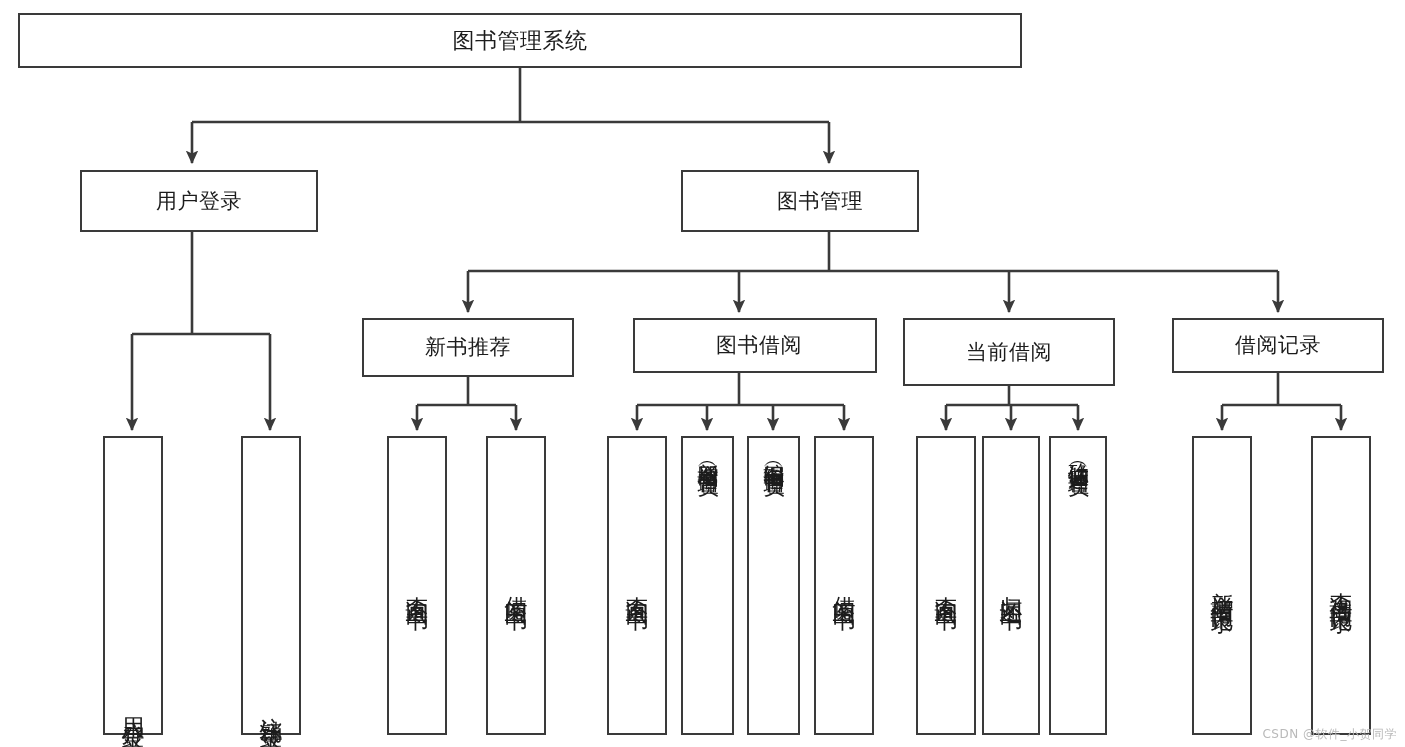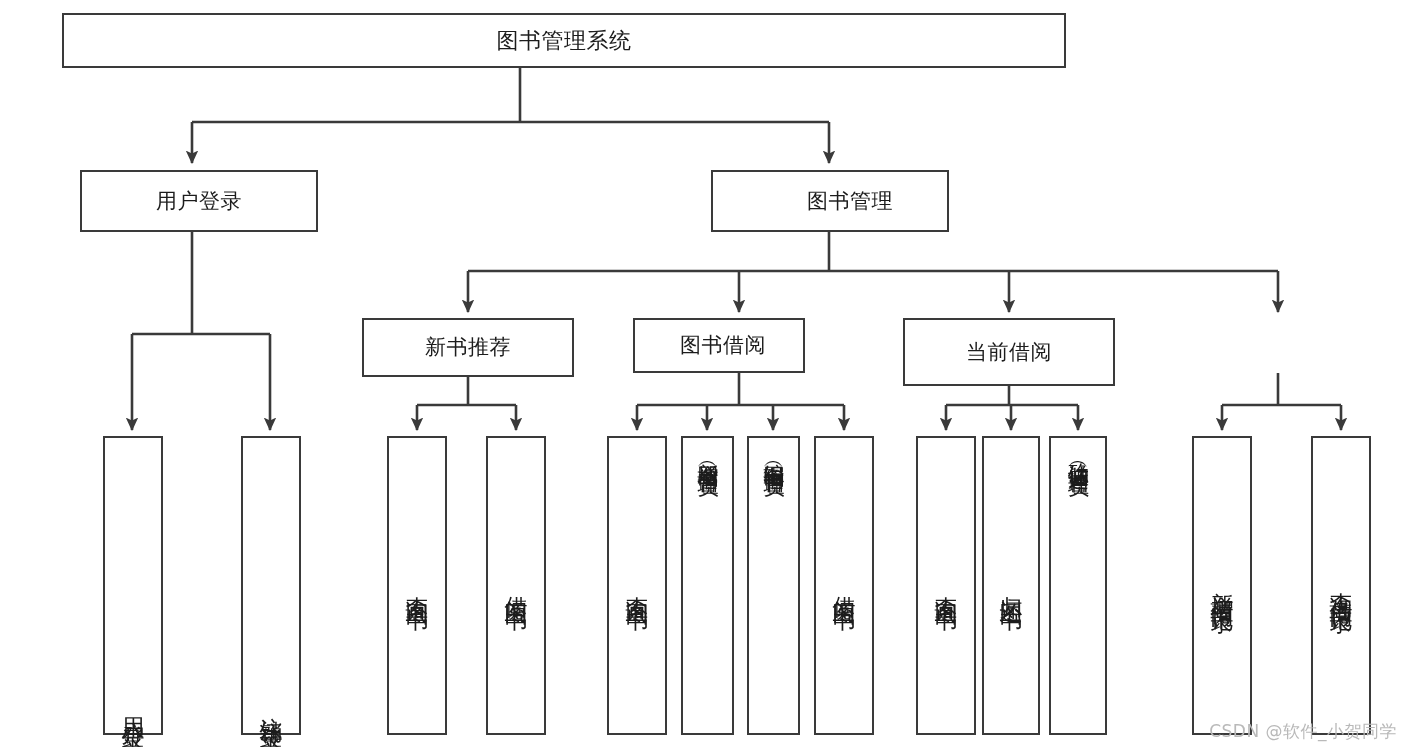--- a/index.html
+++ b/index.html
@@ -69,21 +69,21 @@
     padding-bottom: 18px;
   }
   .node.leaf.topped {
     align-items: flex-start;
     padding-top: 8px;
   }
   #watermark {
     position: absolute;
     right: 8px;
     bottom: 4px;
-    font-size: 17px;
+    font-size: 12px;
     color: #b9b9b9;
     letter-spacing: 0.5px;
     white-space: nowrap;
     font-family: "DejaVu Sans", "Liberation Sans", sans-serif;
     margin-top: 47px;
   }
 </style>
 </head>
 <body>
 
@@ -134,40 +134,43 @@
       <path d="M 1011 405 L 1011 430" marker-end="url(#arrow)"></path>
       <path d="M 1078 405 L 1078 430" marker-end="url(#arrow)"></path>
 
       <path d="M 1278 373 L 1278 405"></path>
       <path d="M 1222 405 L 1341 405"></path>
       <path d="M 1222 405 L 1222 430" marker-end="url(#arrow)"></path>
       <path d="M 1341 405 L 1341 430" marker-end="url(#arrow)"></path>
     </g>
   </svg>
 
-  <div class="node horiz root" style="left:18px; top:13px; width:1004px; height:55px;margin-left:44px;">
+  <div class="node horiz root" style="left:18px; top:13px; width:1004px; height:55px;">
     <span class="label">图书管理系统</span>
   </div>
 
   <div class="node horiz" style="left:80px; top:170px; width:238px; height:62px;">
     <span class="label">用户登录</span>
   </div>
-  <div class="node horiz" style="left:711px; top:170px; width:238px; height:62px;padding-left:40px;">
+  <div class="node horiz" style="left:681px; top:170px; width:238px; height:62px;padding-left:40px;">
     <span class="label">图书管理</span>
   </div>
 
   <div class="node horiz" style="left:362px; top:318px; width:212px; height:59px;">
     <span class="label">新书推荐</span>
   </div>
-  <div class="node horiz" style="left:633px; top:318px; width:172px; height:55px;padding-left:8px;">
+  <div class="node horiz" style="left:633px; top:318px; width:244px; height:55px;padding-left:8px;">
     <span class="label">图书借阅</span>
   </div>
   <div class="node horiz" style="left:903px; top:318px; width:212px; height:68px;">
     <span class="label">当前借阅</span>
   </div>
+  <div class="node horiz" style="left:1172px; top:318px; width:212px; height:55px;">
+    <span class="label">借阅记录</span>
+  </div>
 
   <div class="node leaf bottomed" style="left:103px; top:436px; width:60px; height:299px;">
     <span class="label">用户登录</span>
   </div>
   <div class="node leaf bottomed" style="left:241px; top:436px; width:60px; height:299px;">
     <span class="label">注销登录</span>
   </div>
 
   <div class="node leaf" style="left:387px; top:436px; width:60px; height:299px;">
     <span class="label">查询图书</span>

